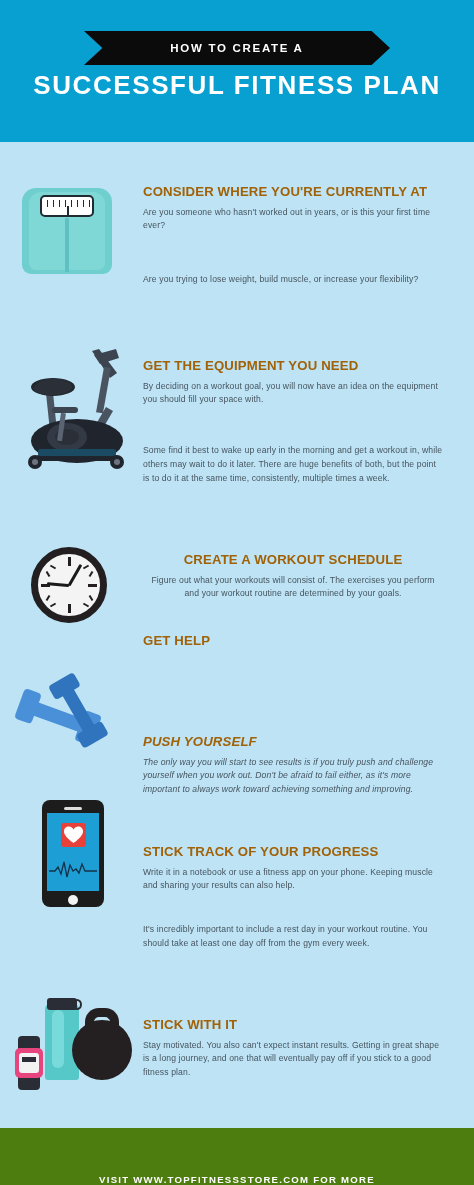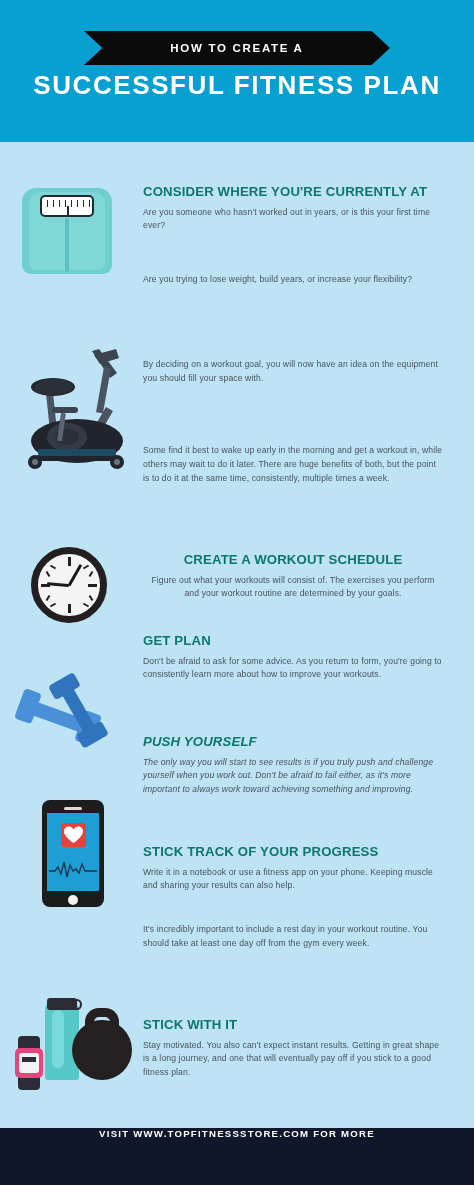--- a/index.html
+++ b/index.html
@@ -54,21 +54,21 @@
     width:474px; height:986px;
     background:#bde3f5;
   }
 
   .section {
     position:absolute;
     left:143px;
     width:300px;
   }
   .sec-title {
-    color:#0f766e;
+    color:#a16207;
     font-size:13.2px;
     font-weight:bold;
     letter-spacing:0.15px;
     line-height:1.25;
     margin-bottom:5px;
   }
   .sec-body {
     color:#46545e;
     font-size:8.6px;
     line-height:1.62;
@@ -201,22 +201,22 @@
   }
   .watch-bar {
     position:absolute; left:3px; top:4px;
     width:14px; height:5px; background:#2a2d35;
   }
 
   
   .footer {
     position:absolute; left:0; top:1128px;
     width:474px; height:57px;
-    background:#0f172a;
-    display:flex; align-items:flex-start; justify-content:center;
+    background:#4d7c0f;
+    display:flex; align-items:flex-end; justify-content:center;
   }
   .footer-text {
     color:#ffffff;
     font-size:9.6px;
     font-weight:bold;
     letter-spacing:1.25px;
     white-space:nowrap;
   }
 </style>
 </head>
@@ -334,39 +334,39 @@
           </div>
       </div>
     </div>
 
     <div class="section" style="top:42px;">
       <div class="sec-title">CONSIDER WHERE YOU'RE CURRENTLY AT</div>
       <div class="sec-body">Are you someone who hasn't worked out in years, or is this your first time ever?</div>
     </div>
 
     <div class="section" style="top:131px;">
-      <div class="sec-body">Are you trying to lose weight, build years, or increase your flexibility?</div>
+      <div class="sec-body">Are you trying to lose weight, build muscle, or increase your flexibility?</div>
     </div>
 
     <div class="section" style="top:216px;">
+      <div class="sec-title">GET THE EQUIPMENT YOU NEED</div>
       <div class="sec-body">By deciding on a workout goal, you will now have an idea on the equipment you should fill your space with.</div>
     </div>
 
     <div class="section" style="top:302px;">
       <div class="sec-body">Some find it best to wake up early in the morning and get a workout in, while others may wait to do it later. There are huge benefits of both, but the point is to do it at the same time, consistently, multiple times a week.</div>
     </div>
 
     <div class="section" style="top:410px;text-align:center;">
       <div class="sec-title">CREATE A WORKOUT SCHEDULE</div>
       <div class="sec-body">Figure out what your workouts will consist of. The exercises you perform and your workout routine are determined by your goals.</div>
     </div>
 
     <div class="section" style="top:491px;">
-      <div class="sec-title">GET PLAN</div>
-      <div class="sec-body">Don't be afraid to ask for some advice. As you return to form, you're going to consistently learn more about how to improve your workouts.</div>
+      <div class="sec-title">GET HELP</div>
     </div>
 
     <div class="section" style="top:592px;font-style:italic;">
       <div class="sec-title">PUSH YOURSELF</div>
       <div class="sec-body">The only way you will start to see results is if you truly push and challenge yourself when you work out. Don't be afraid to fail either, as it's more important to always work toward achieving something and improving.</div>
     </div>
 
     <div class="section" style="top:702px;">
       <div class="sec-title">STICK TRACK OF YOUR PROGRESS</div>
       <div class="sec-body">Write it in a notebook or use a fitness app on your phone. Keeping muscle and sharing your results can also help.</div>

